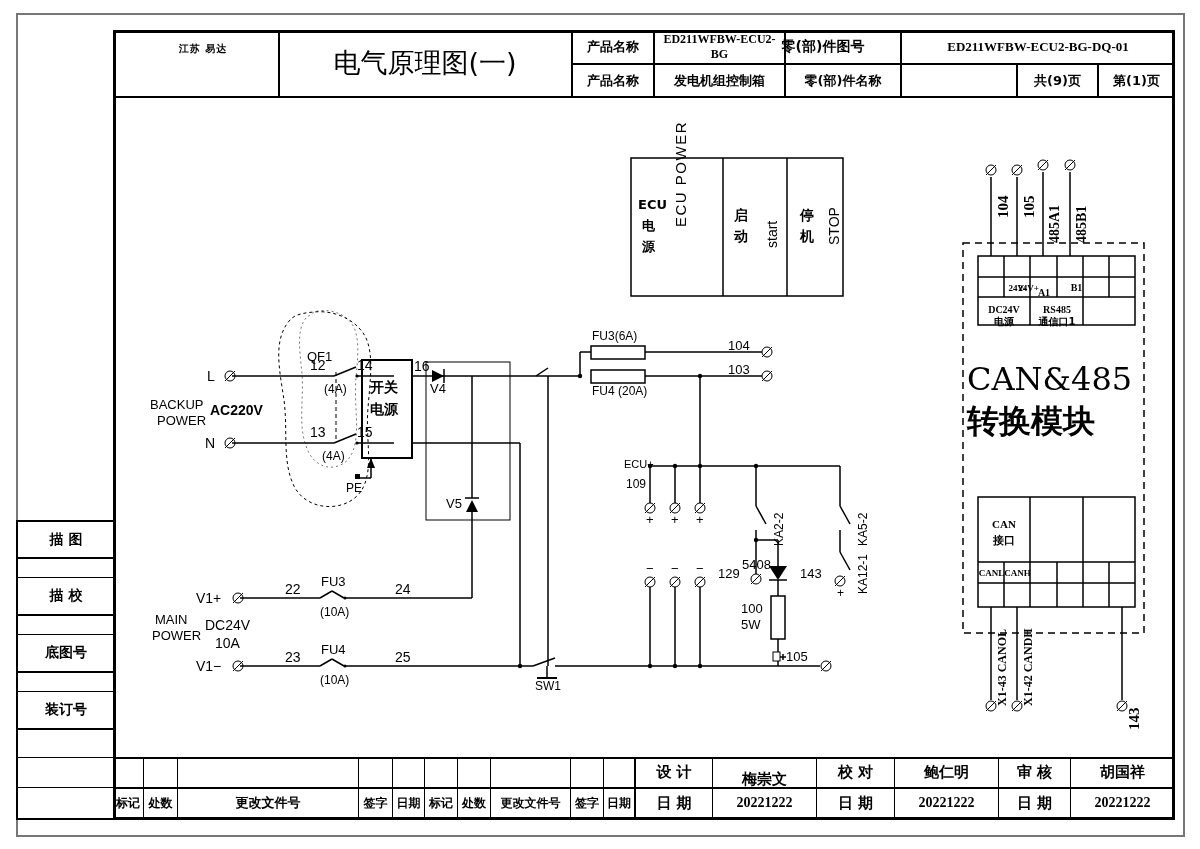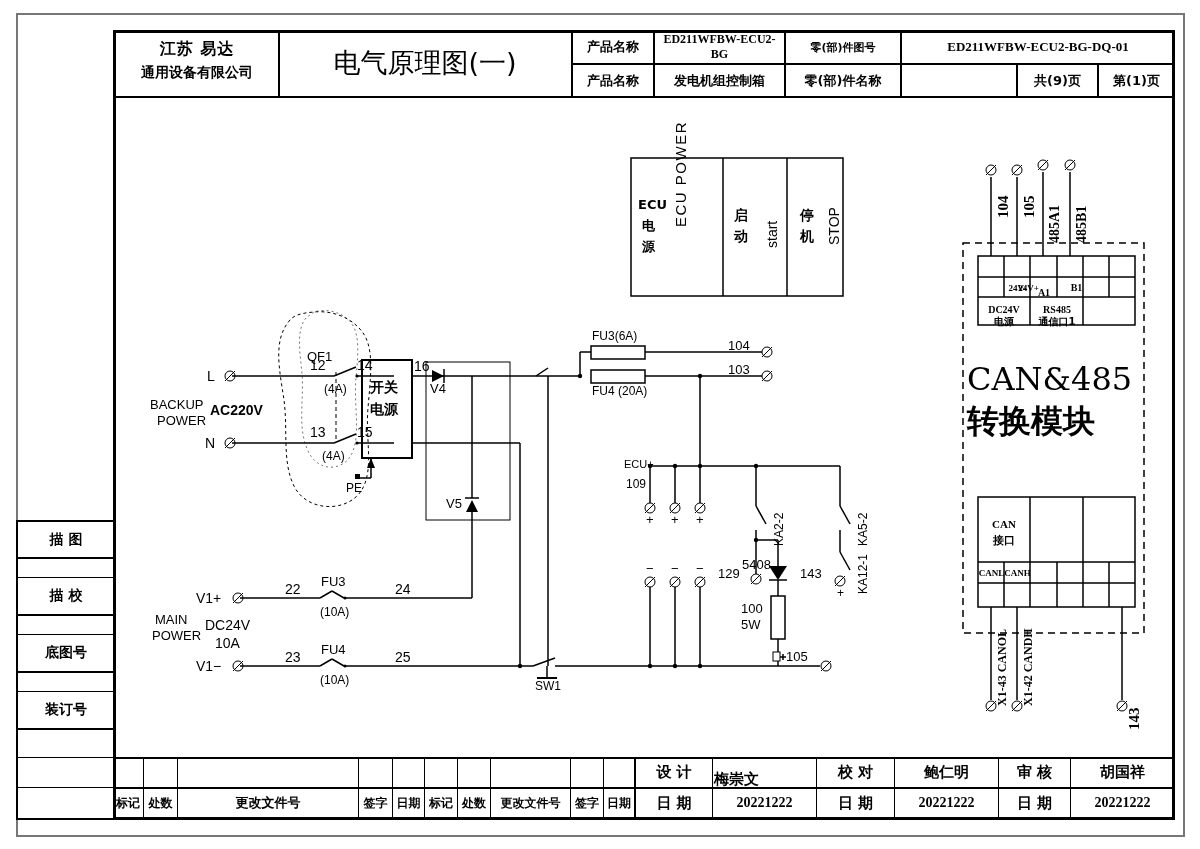--- a/index.html
+++ b/index.html
@@ -70,28 +70,27 @@
   <div class="ln hl2" style="left:113px; top:96px; width:1062px; height:2px;"></div>
   <div class="ln hl" style="left:571px; top:63px; width:604px; height:2px;"></div>
   <div class="ln vl2" style="left:278px; top:30px; width:2px; height:66px;"></div>
   <div class="ln vl2" style="left:571px; top:30px; width:2px; height:66px;"></div>
   <div class="ln vl" style="left:653px; top:30px; width:2px; height:66px;"></div>
   <div class="ln vl" style="left:784px; top:30px; width:2px; height:66px;"></div>
   <div class="ln vl" style="left:900px; top:30px; width:2px; height:66px;"></div>
   <div class="ln vl" style="left:1016px; top:63px; width:2px; height:33px;"></div>
   <div class="ln vl" style="left:1097px; top:63px; width:2px; height:33px;"></div>
 
-  <div class="cell-label cn" style="left:118px; top:36px; width:158px; height:26px; font-size:16px; letter-spacing:1px;text-align:right;">江苏  易达</div>
-  <div class="cell-label cn" style="left:118px; top:60px; width:158px; height:26px; font-size:14px; letter-spacing:0px;">通用设备有限公司</div>
+  <div class="cell-label cn" style="left:124px; top:36px; width:158px; height:26px; font-size:10px; letter-spacing:1px;text-align:right;">江苏  易达</div>
 
   <div class="cell-label" style="left:281px; top:30px; width:288px; height:66px; font-size:27px; font-family:'DejaVu Sans',sans-serif;">电气原理图(一)</div>
 
   <div class="cell-label cn" style="left:573px; top:31px; width:80px; height:32px; font-size:13px;">产品名称</div>
   <div class="cell-label mono" style="left:655px; top:31px; width:129px; height:32px; font-size:12px;">ED211WFBW-ECU2-BG</div>
-  <div class="cell-label cn" style="left:786px; top:31px; width:114px; height:32px; font-size:11px;">零(部)件图号</div>
+  <div class="cell-label cn" style="left:766px; top:31px; width:114px; height:32px; font-size:14px;">零(部)件图号</div>
   <div class="cell-label mono" style="left:902px; top:31px; width:272px; height:32px; font-size:13px;">ED211WFBW-ECU2-BG-DQ-01</div>
 
   <div class="cell-label cn" style="left:573px; top:65px; width:80px; height:31px; font-size:13px;">产品名称</div>
   <div class="cell-label cn" style="left:655px; top:65px; width:129px; height:31px; font-size:13px;">发电机组控制箱</div>
   <div class="cell-label cn" style="left:786px; top:65px; width:114px; height:31px; font-size:13px;">零(部)件名称</div>
   <div class="cell-label cn" style="left:902px; top:65px; width:114px; height:31px; font-size:13px;"></div>
   <div class="cell-label cn" style="left:1018px; top:65px; width:79px; height:31px; font-size:13px;">共(9)页</div>
   <div class="cell-label cn" style="left:1099px; top:65px; width:75px; height:31px; font-size:13px;">第(1)页</div>
 
   <div class="ln vl2" style="left:16px; top:520px; width:2px; height:300px;"></div>
@@ -138,21 +137,21 @@
   <div class="cell-label cn" style="left:571px; top:789px; width:32px; height:28px; font-size:12px;">签字</div>
   <div class="cell-label cn" style="left:604px; top:789px; width:30px; height:28px; font-size:12px;">日期</div>
 
   <div class="ln vl" style="left:712px; top:757px; width:1px; height:60px;"></div>
   <div class="ln vl" style="left:816px; top:757px; width:1px; height:60px;"></div>
   <div class="ln vl" style="left:894px; top:757px; width:1px; height:60px;"></div>
   <div class="ln vl" style="left:998px; top:757px; width:1px; height:60px;"></div>
   <div class="ln vl" style="left:1070px; top:757px; width:1px; height:60px;"></div>
 
   <div class="cell-label cn" style="left:636px; top:758px; width:76px; height:29px; font-size:15px;">设  计</div>
-  <div class="cell-label cn" style="left:685px; top:758px; width:103px; height:42px; font-size:15px;">梅崇文</div>
+  <div class="cell-label cn" style="left:713px; top:758px; width:103px; height:42px; font-size:15px;">梅崇文</div>
   <div class="cell-label cn" style="left:636px; top:789px; width:76px; height:28px; font-size:15px;">日  期</div>
   <div class="cell-label mono" style="left:713px; top:789px; width:103px; height:28px; font-size:14px;">20221222</div>
 
   <div class="cell-label cn" style="left:817px; top:758px; width:77px; height:29px; font-size:15px;">校  对</div>
   <div class="cell-label cn" style="left:895px; top:758px; width:103px; height:29px; font-size:15px;">鲍仁明</div>
   <div class="cell-label cn" style="left:817px; top:789px; width:77px; height:28px; font-size:15px;">日  期</div>
   <div class="cell-label mono" style="left:895px; top:789px; width:103px; height:28px; font-size:14px;">20221222</div>
 
   <div class="cell-label cn" style="left:999px; top:758px; width:71px; height:29px; font-size:15px;">审  核</div>
   <div class="cell-label cn" style="left:1071px; top:758px; width:103px; height:29px; font-size:15px;">胡国祥</div>

